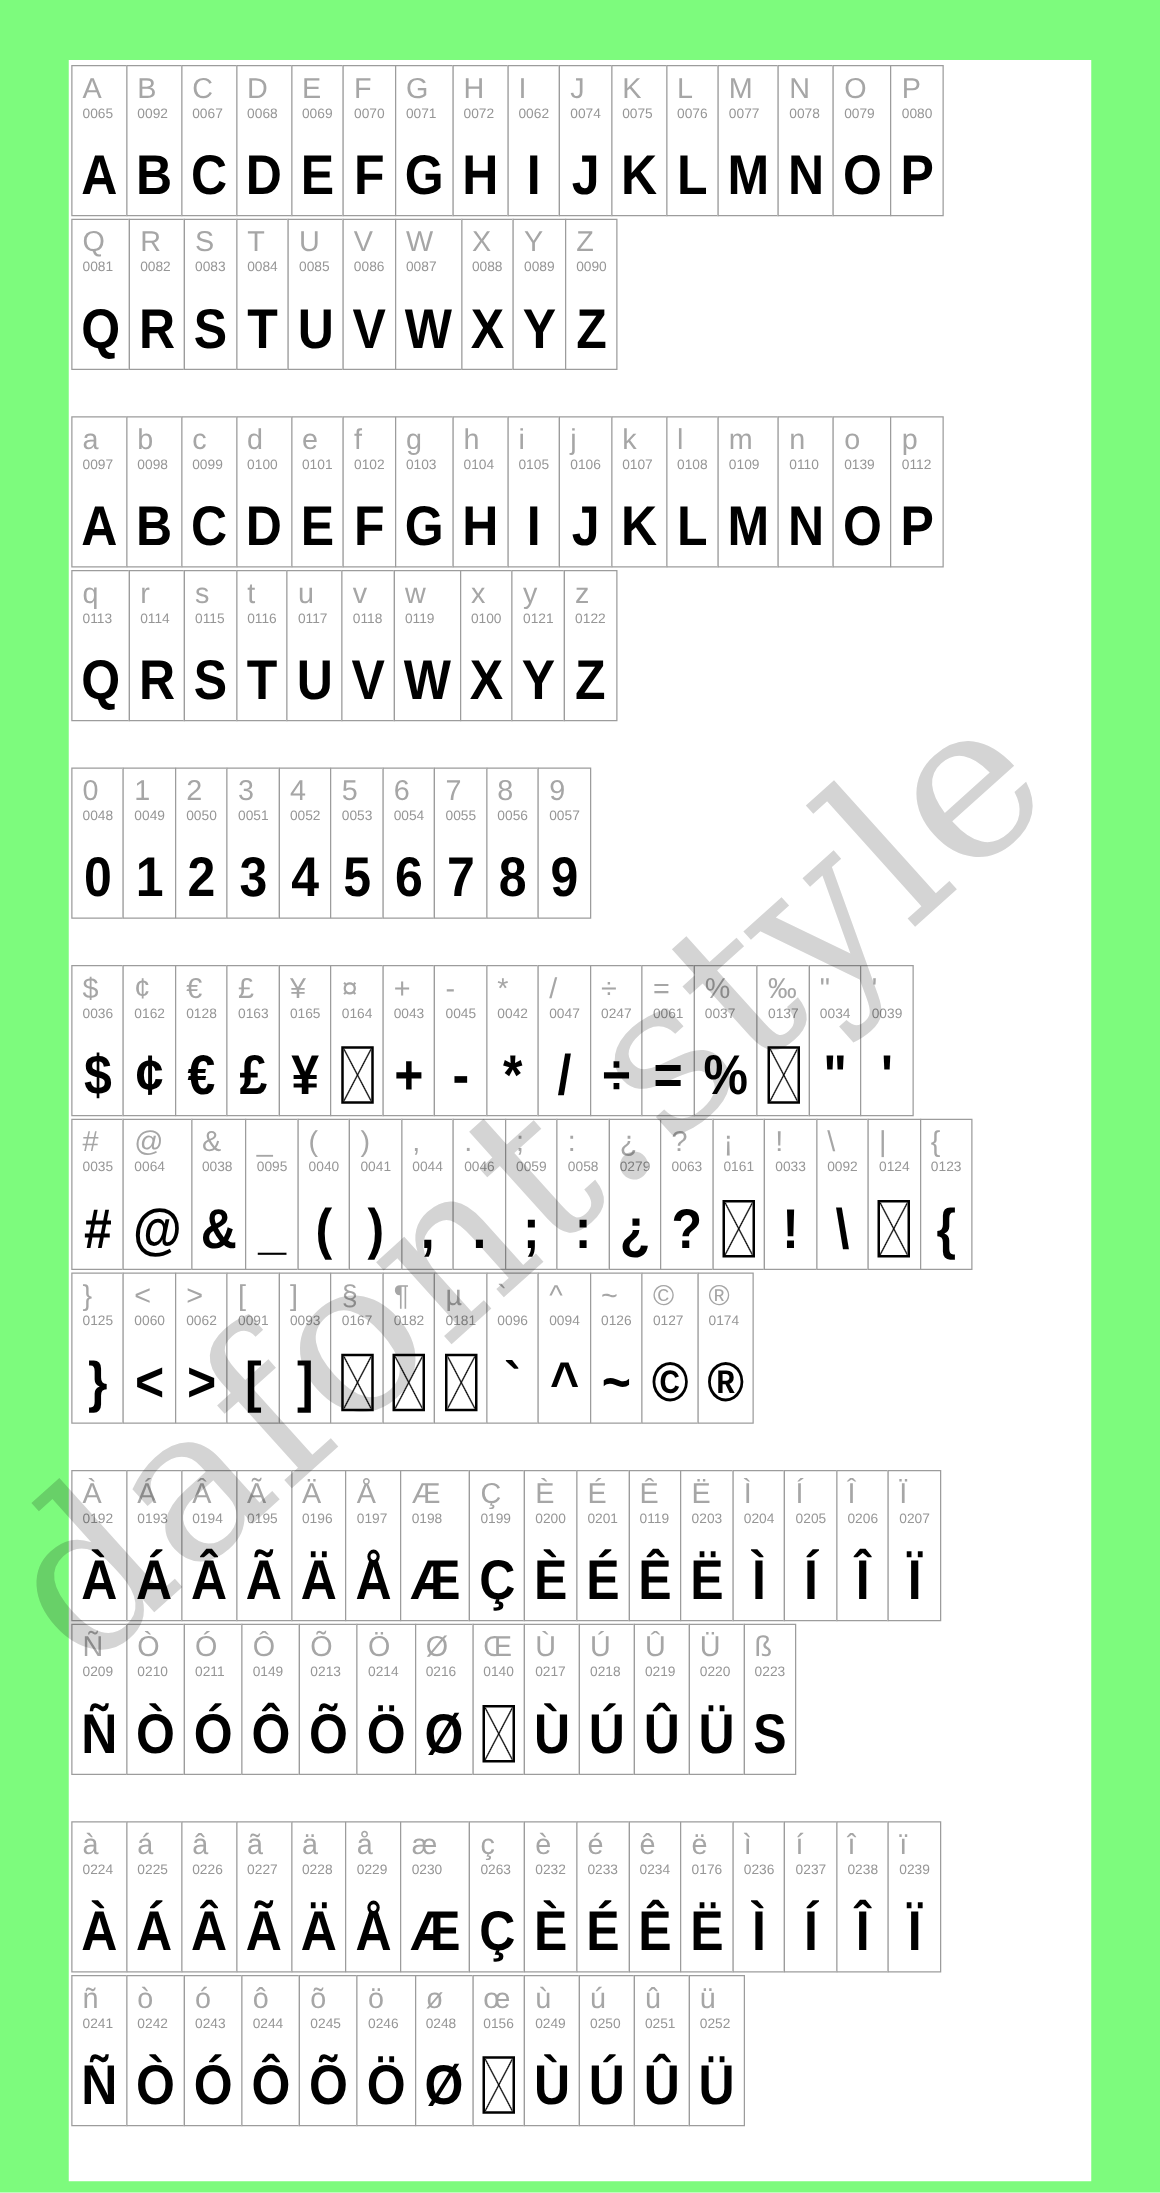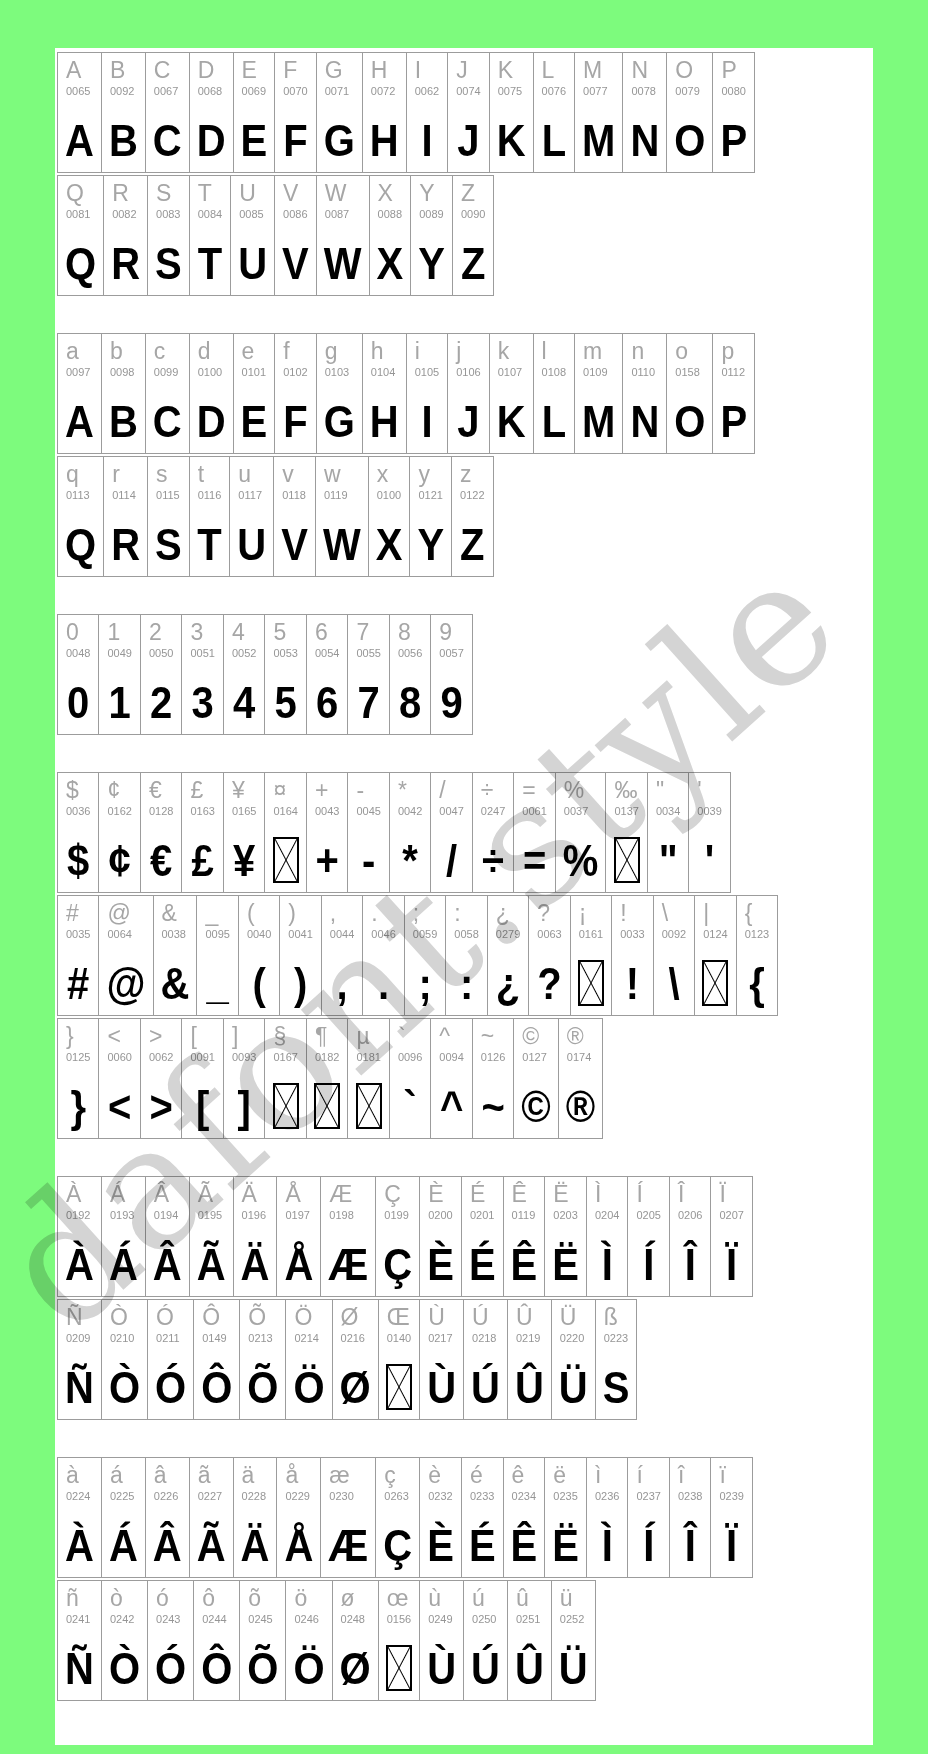--- a/index.html
+++ b/index.html
@@ -456,21 +456,21 @@
               <span class="cell-letter">n</span>
               <span class="cell-code">0110</span>
             </div>
             <div class="cell-glyph">
               <span class="glyph">N</span>
             </div>
           </div>
           <div class="cell">
             <div class="cell-head">
               <span class="cell-letter">o</span>
-              <span class="cell-code">0158</span>
+              <span class="cell-code">0139</span>
             </div>
             <div class="cell-glyph">
               <span class="glyph">O</span>
             </div>
           </div>
           <div class="cell">
             <div class="cell-head">
               <span class="cell-letter">p</span>
               <span class="cell-code">0112</span>
             </div>
@@ -1452,21 +1452,21 @@
               <span class="cell-letter">ê</span>
               <span class="cell-code">0234</span>
             </div>
             <div class="cell-glyph">
               <span class="glyph">Ê</span>
             </div>
           </div>
           <div class="cell">
             <div class="cell-head">
               <span class="cell-letter">ë</span>
-              <span class="cell-code">0235</span>
+              <span class="cell-code">0176</span>
             </div>
             <div class="cell-glyph">
               <span class="glyph">Ë</span>
             </div>
           </div>
           <div class="cell">
             <div class="cell-head">
               <span class="cell-letter">ì</span>
               <span class="cell-code">0236</span>
             </div>

